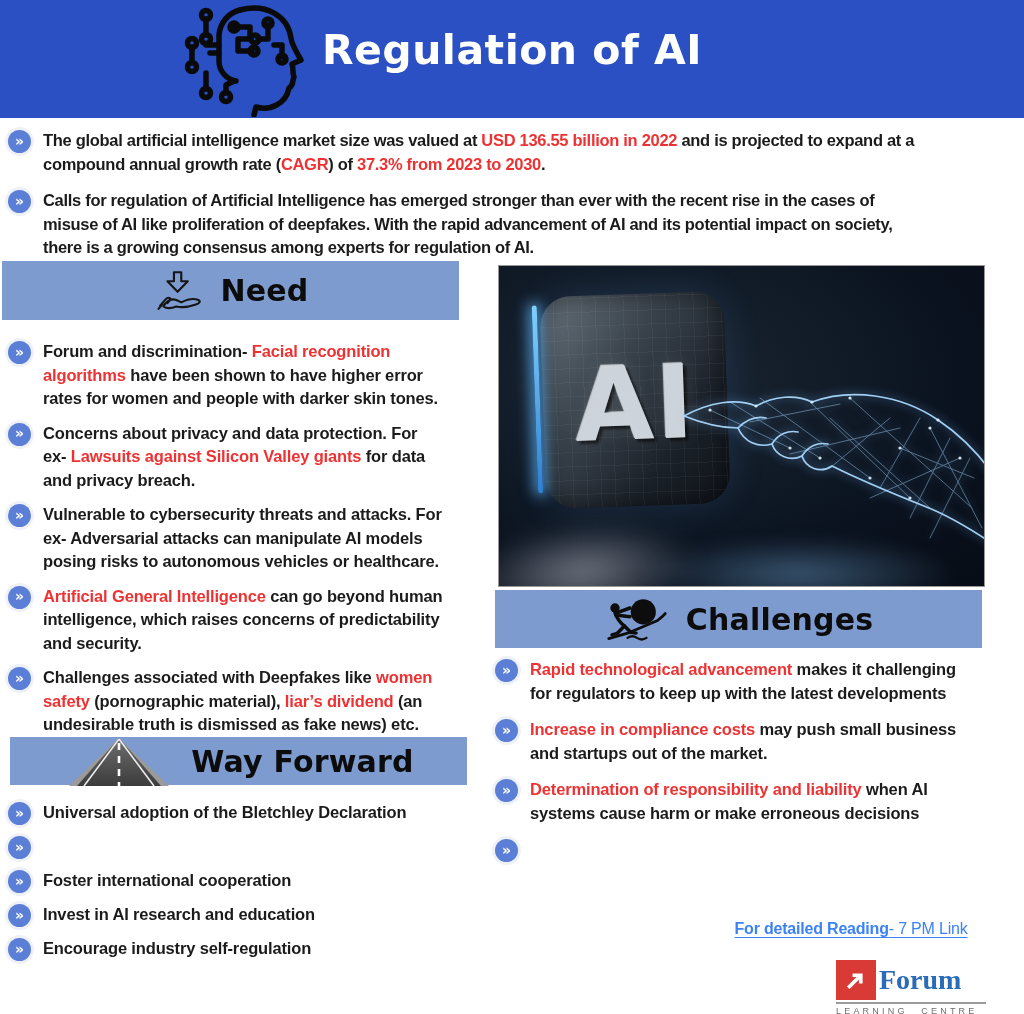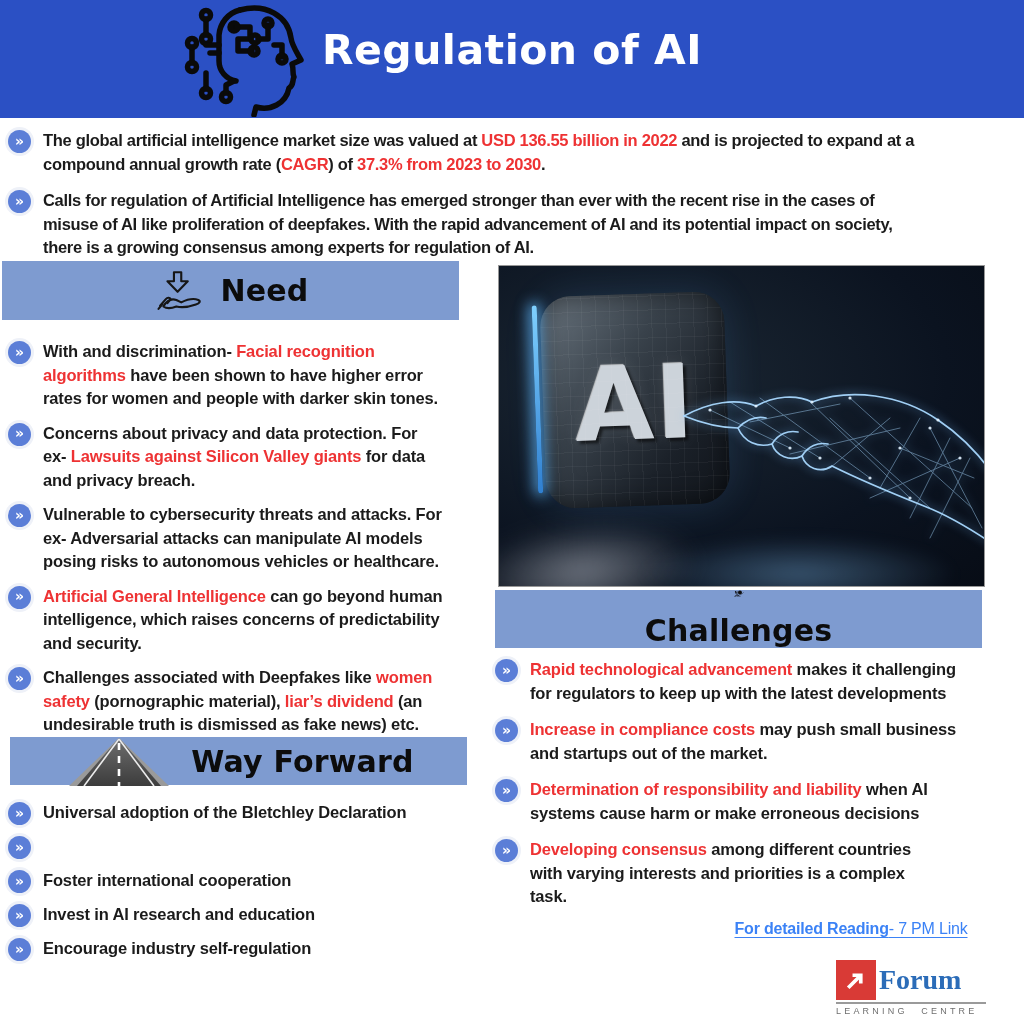--- a/index.html
+++ b/index.html
@@ -24,21 +24,21 @@
 
   .intro{position:absolute;left:8px;top:129px;width:1014px;}
   .intro .bullet{margin-bottom:13px;}
   .intro .btext{letter-spacing:-0.3px;}
 
   
   .sec-bar{position:absolute;background:var(--bar-bg);display:flex;align-items:center;justify-content:center;gap:16px;}
   .sec-title{font-family:"DejaVu Sans",sans-serif;font-weight:bold;font-size:30px;color:#0c0c0c;letter-spacing:.2px;}
   .need-bar{left:2px;top:261px;width:457px;height:59px;}
   .wf-bar{left:10px;top:737px;width:457px;height:48px;}
-  .ch-bar{left:495px;top:590px;width:487px;height:58px;flex-direction:column;}
+  .ch-bar{left:495px;top:590px;width:487px;height:58px;}
 
   .need-list{position:absolute;left:8px;top:340px;width:470px;}
   .need-list .bullet{margin-bottom:11px;}
   .wf-list{position:absolute;left:8px;top:801px;width:470px;}
   .wf-list .bullet{margin-bottom:10px;}
   .ch-list{position:absolute;left:495px;top:658px;width:520px;}
   .ch-list .bullet{margin-bottom:13px;}
 
   
   .hero{position:absolute;left:498px;top:265px;width:487px;height:322px;overflow:hidden;
@@ -125,21 +125,21 @@
       <path d="M27 3 h9 v11 h8 L31.5 27 19 14 h8 z"></path>
       <path d="M14 45 C18 38 24 35 30 37 L36 40 C44 36 52 35 57 37 C60 38.5 59 41 54 42.5 C44 46 36 46.5 30 45 C24 47.5 18 48 14 45 Z"></path>
       <path d="M10 44 L17 36 C19 33.5 22 34 23 36 L19 41"></path>
       <path d="M8 48 L13 42"></path>
     </svg>
     <span class="sec-title">Need</span>
   </div>
   <div class="need-list">
     <div class="bullet">
       <span class="chip">»</span>
-      <p class="btext"><span>With and discrimination- </span><span class="red">Facial recognition
+      <p class="btext"><span>Forum and discrimination- </span><span class="red">Facial recognition
 algorithms</span><span> have been shown to have higher error
 rates for women and people with darker skin tones.</span></p>
     </div>
     <div class="bullet">
       <span class="chip">»</span>
       <p class="btext"><span>Concerns about privacy and data protection. For
 ex- </span><span class="red">Lawsuits against Silicon Valley giants</span><span> for data
 and privacy breach.</span></p>
     </div>
     <div class="bullet">
@@ -237,23 +237,20 @@
       <p class="btext"><span class="red">Increase in compliance costs</span><span> may push small business
 and startups out of the market.</span></p>
     </div>
     <div class="bullet">
       <span class="chip">»</span>
       <p class="btext"><span class="red">Determination of responsibility and liability</span><span> when AI
 systems cause harm or make erroneous decisions</span></p>
     </div>
     <div class="bullet">
       <span class="chip">»</span>
-      <p class="btext"><span class="red">Developing consensus</span><span> among different countries
-with varying interests and priorities is a complex
-task.</span></p>
     </div>
   </div>
 
   <div class="sec-bar wf-bar">
     <svg width="112" height="50" viewBox="0 0 112 50">
       <defs>
         <linearGradient id="roadGrad" x1="0" y1="0" x2="0" y2="1">
           <stop offset="0" stop-color="#6e6e6e"></stop>
             <stop offset="1" stop-color="#3c3c3c"></stop>
         </linearGradient>

